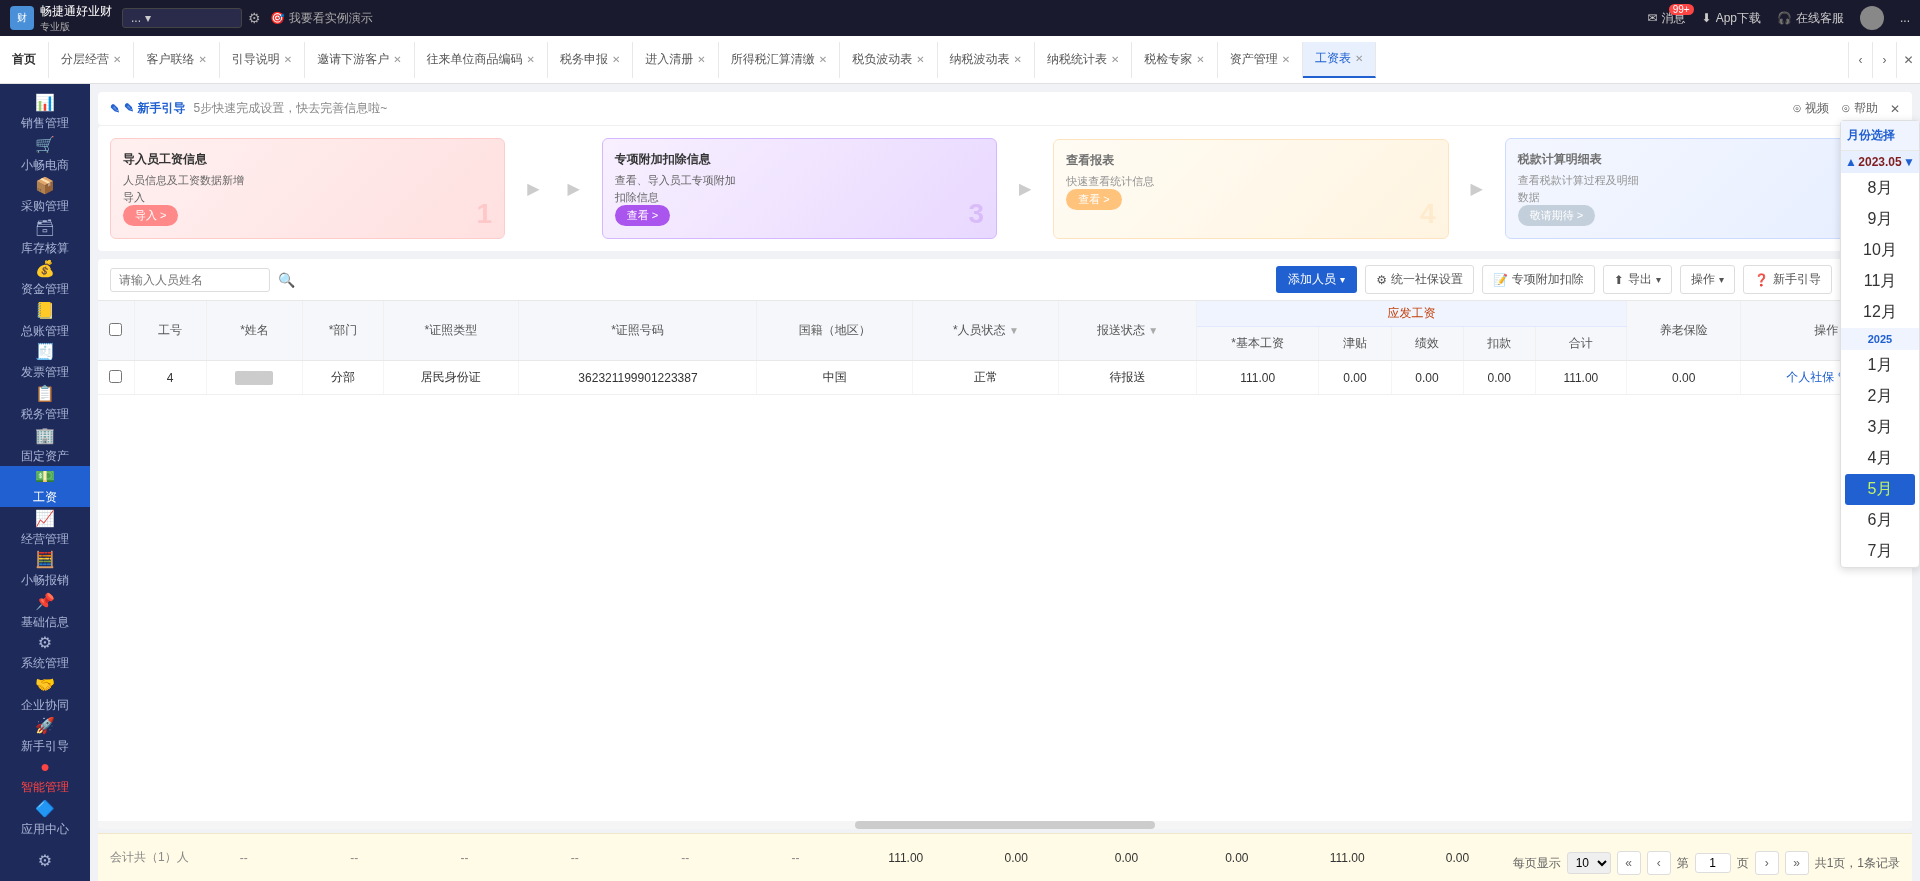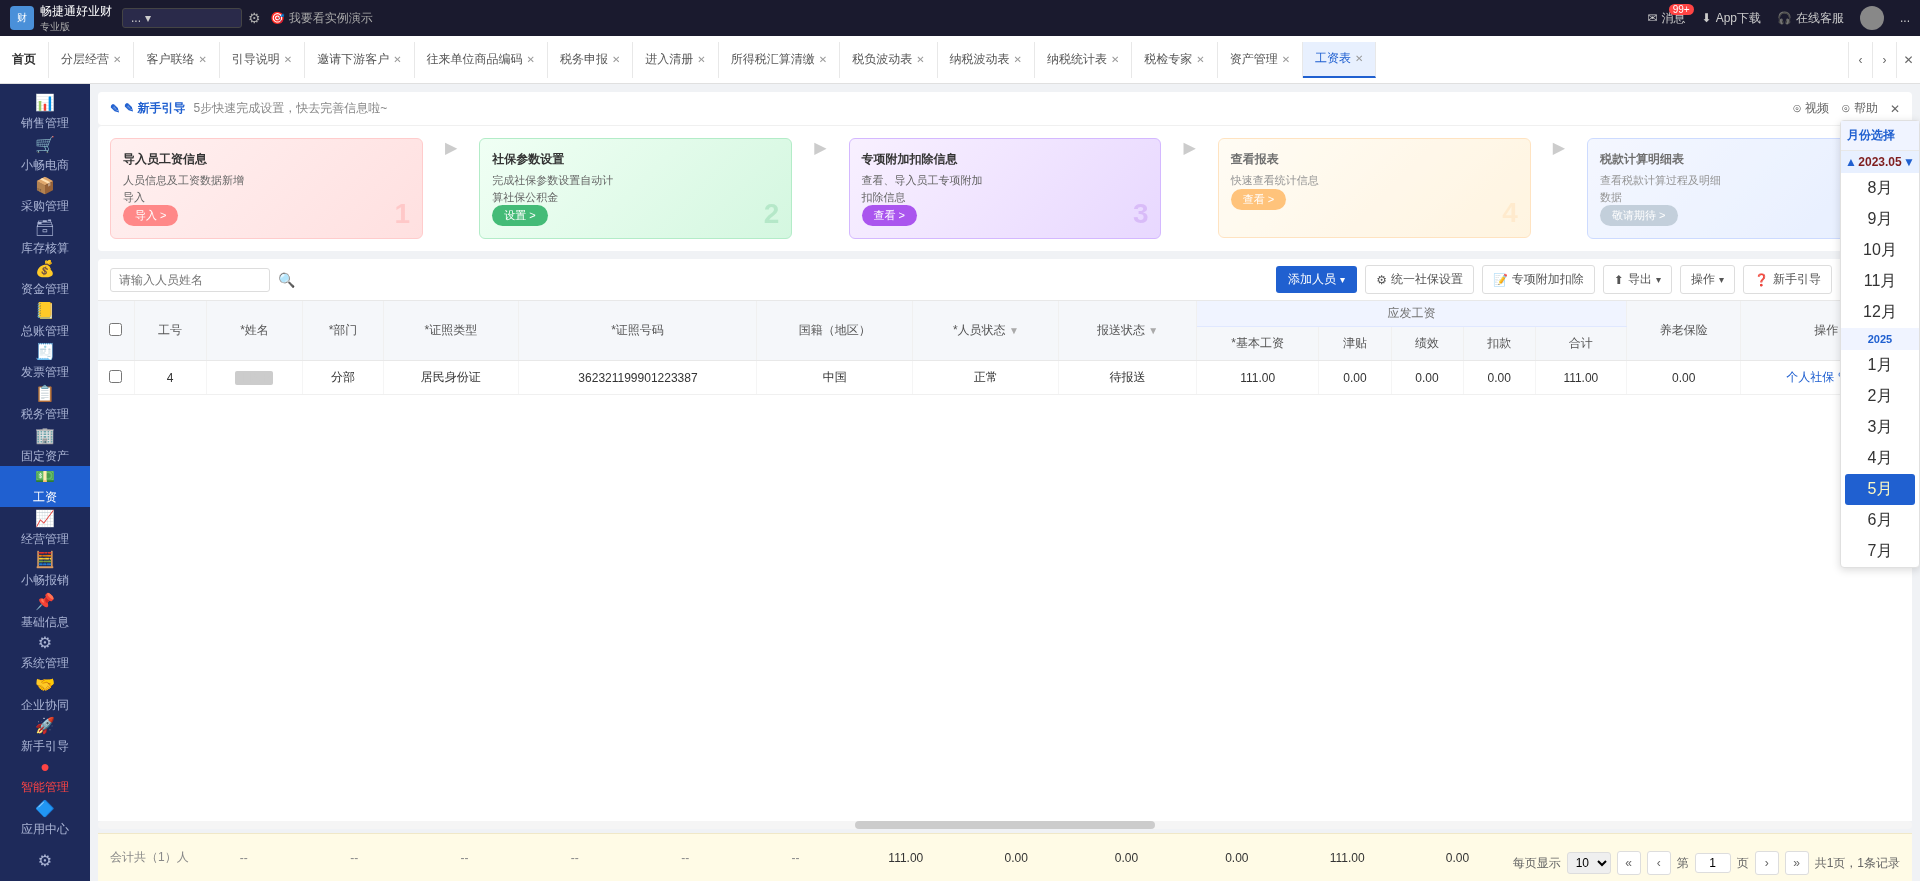--- a/index.html
+++ b/index.html
@@ -43,21 +43,21 @@
     
     .content-area { flex: 1; display: flex; flex-direction: column; overflow: hidden; background: #f0f2f5; }
 
     
     .guide-banner { background: #fff; margin: 8px 8px 0 8px; border-radius: 4px; padding: 8px 12px; display: flex; align-items: center; gap: 8px; border-bottom: 1px solid #f0f0f0; flex-shrink: 0; }
     .guide-title { color: #2060d0; font-weight: bold; font-size: 13px; display: flex; align-items: center; gap: 4px; }
     .guide-subtitle { color: #888; font-size: 12px; }
     .guide-right { margin-left: auto; display: flex; align-items: center; gap: 12px; color: #666; cursor: pointer; }
 
     
-    .steps-container { background: #fff; margin: 0 8px 8px 8px; padding: 12px; display: flex; align-items: flex-start; gap: 16px; border-radius: 4px; flex-shrink: 0; }
+    .steps-container { background: #fff; margin: 0 8px 8px 8px; padding: 12px; display: flex; align-items: center; gap: 16px; border-radius: 4px; flex-shrink: 0; }
     .step-card { flex: 1; border-radius: 6px; padding: 12px; position: relative; min-height: 100px; }
     .step-card-1 { background: linear-gradient(135deg, #fff0f0, #ffe0e0); border: 1px solid #ffcccc; }
     .step-card-2 { background: linear-gradient(135deg, #f0fff4, #d4f7e0); border: 1px solid #b3ecc8; }
     .step-card-3 { background: linear-gradient(135deg, #f8f0ff, #e8d8ff); border: 1px solid #d4b8ff; }
     .step-card-4 { background: linear-gradient(135deg, #fffbf0, #fff0d4); border: 1px solid #ffd8a8; opacity: 0.7; }
     .step-card-5 { background: linear-gradient(135deg, #f0f4ff, #dce8ff); border: 1px solid #b8ccff; opacity: 0.7; }
     .step-number { font-size: 28px; font-weight: bold; opacity: 0.2; position: absolute; bottom: 8px; right: 12px; }
     .step-1-num { color: #ff6666; }
     .step-2-num { color: #33aa66; }
     .step-3-num { color: #9944dd; }
@@ -81,21 +81,21 @@
     .btn-add { background: #2060d0; color: #fff; border: none; border-radius: 3px; padding: 5px 12px; cursor: pointer; display: flex; align-items: center; gap: 4px; }
     .btn-dropdown-arrow { font-size: 10px; }
     .btn-outline { background: #fff; color: #555; border: 1px solid #ddd; border-radius: 3px; padding: 5px 10px; cursor: pointer; display: flex; align-items: center; gap: 4px; }
 
     
     .table-wrap { background: #fff; margin: 0 8px; flex: 1; overflow: auto; }
     table { width: 100%; border-collapse: collapse; }
     thead tr { background: #f5f7fa; }
     th { padding: 8px 8px; border-bottom: 1px solid #e8e8e8; border-right: 1px solid #f0f0f0; color: #555; font-weight: 500; white-space: nowrap; text-align: center; font-size: 12px; }
     td { padding: 8px; border-bottom: 1px solid #f0f0f0; border-right: 1px solid #f5f5f5; text-align: center; color: #333; font-size: 12px; }
-    .th-group { background: #f0f4ff; color: #737373; text-align: center; font-size: 12px; padding: 4px; border-bottom: 1px solid #e0e8ff; }
+    .th-group { background: #f0f4ff; color: #c2410c; text-align: center; font-size: 12px; padding: 4px; border-bottom: 1px solid #e0e8ff; }
     .col-filter { color: #aaa; font-size: 10px; cursor: pointer; }
     .link-btn { color: #2060d0; cursor: pointer; background: none; border: none; font-size: 12px; }
     .del-btn { color: #ff4444; cursor: pointer; background: none; border: none; font-size: 12px; }
     .checkbox { cursor: pointer; }
     .name-blur { background: #ccc; color: #ccc; border-radius: 2px; }
 
     
     .table-footer { background: #fffbe6; margin: 0 8px; padding: 6px 12px; display: flex; align-items: center; border-top: 1px solid #f0e8c8; flex-shrink: 0; }
     .footer-total { color: #888; }
     .footer-nums { display: flex; align-items: center; gap: 0; flex: 1; }
@@ -108,21 +108,21 @@
     .page-input { width: 36px; border: 1px solid #ddd; border-radius: 3px; padding: 2px 4px; text-align: center; }
 
     
     .scroll-track { height: 8px; background: #f5f5f5; margin: 0 8px 4px 8px; border-radius: 4px; }
     .scroll-thumb { height: 8px; width: 300px; background: #ccc; border-radius: 4px; margin: 0 auto; cursor: pointer; }
 
     
     .month-picker { position: absolute; right: 0; top: 36px; width: 80px; background: #fff; border: 1px solid #e0e0e0; box-shadow: 0 2px 8px rgba(0,0,0,0.15); z-index: 100; border-radius: 4px; }
     .month-picker-header { background: #f0f4ff; padding: 6px; text-align: center; color: #2060d0; font-weight: bold; font-size: 12px; border-bottom: 1px solid #e8e8e8; display: flex; align-items: center; justify-content: space-between; }
     .month-item { padding: 5px 0; text-align: center; cursor: pointer; color: #333; font-size: 16px; }
-    .month-item.active { background: #2060d0; color: #fef9c3; border-radius: 3px; margin: 0 4px; }
+    .month-item.active { background: #2060d0; color: #bef264; border-radius: 3px; margin: 0 4px; }
     .month-item.year-label { color: #2060d0; font-weight: bold; font-size: 11px; background: #f0f4ff; }
 
     
     .content-with-month { display: flex; flex: 1; overflow: hidden; position: relative; }
   </style>
 </head>
 <body>
 
 <div class="top-bar">
   <div class="top-bar-logo">
@@ -322,26 +322,20 @@
       <div class="steps-container">
 
         <div class="step-card step-card-1">
           <div class="step-title">导入员工资信息</div>
           <div class="step-desc">人员信息及工资数据新增<br>导入</div>
           <button class="step-btn step-btn-1">导入 &gt;</button>
           <span class="step-number step-1-num">1</span>
         </div>
         <div class="step-arrow">▶</div>
 
-        <div class="step-card step-card-2">
-          <div class="step-title">社保参数设置</div>
-          <div class="step-desc">完成社保参数设置自动计<br>算社保公积金</div>
-          <button class="step-btn step-btn-2">设置 &gt;</button>
-          <span class="step-number step-2-num">2</span>
-        </div>
         <div class="step-arrow">▶</div>
 
         <div class="step-card step-card-3">
           <div class="step-title">专项附加扣除信息</div>
           <div class="step-desc">查看、导入员工专项附加<br>扣除信息</div>
           <button class="step-btn step-btn-3">查看 &gt;</button>
           <span class="step-number step-3-num">3</span>
         </div>
         <div class="step-arrow">▶</div>
 

